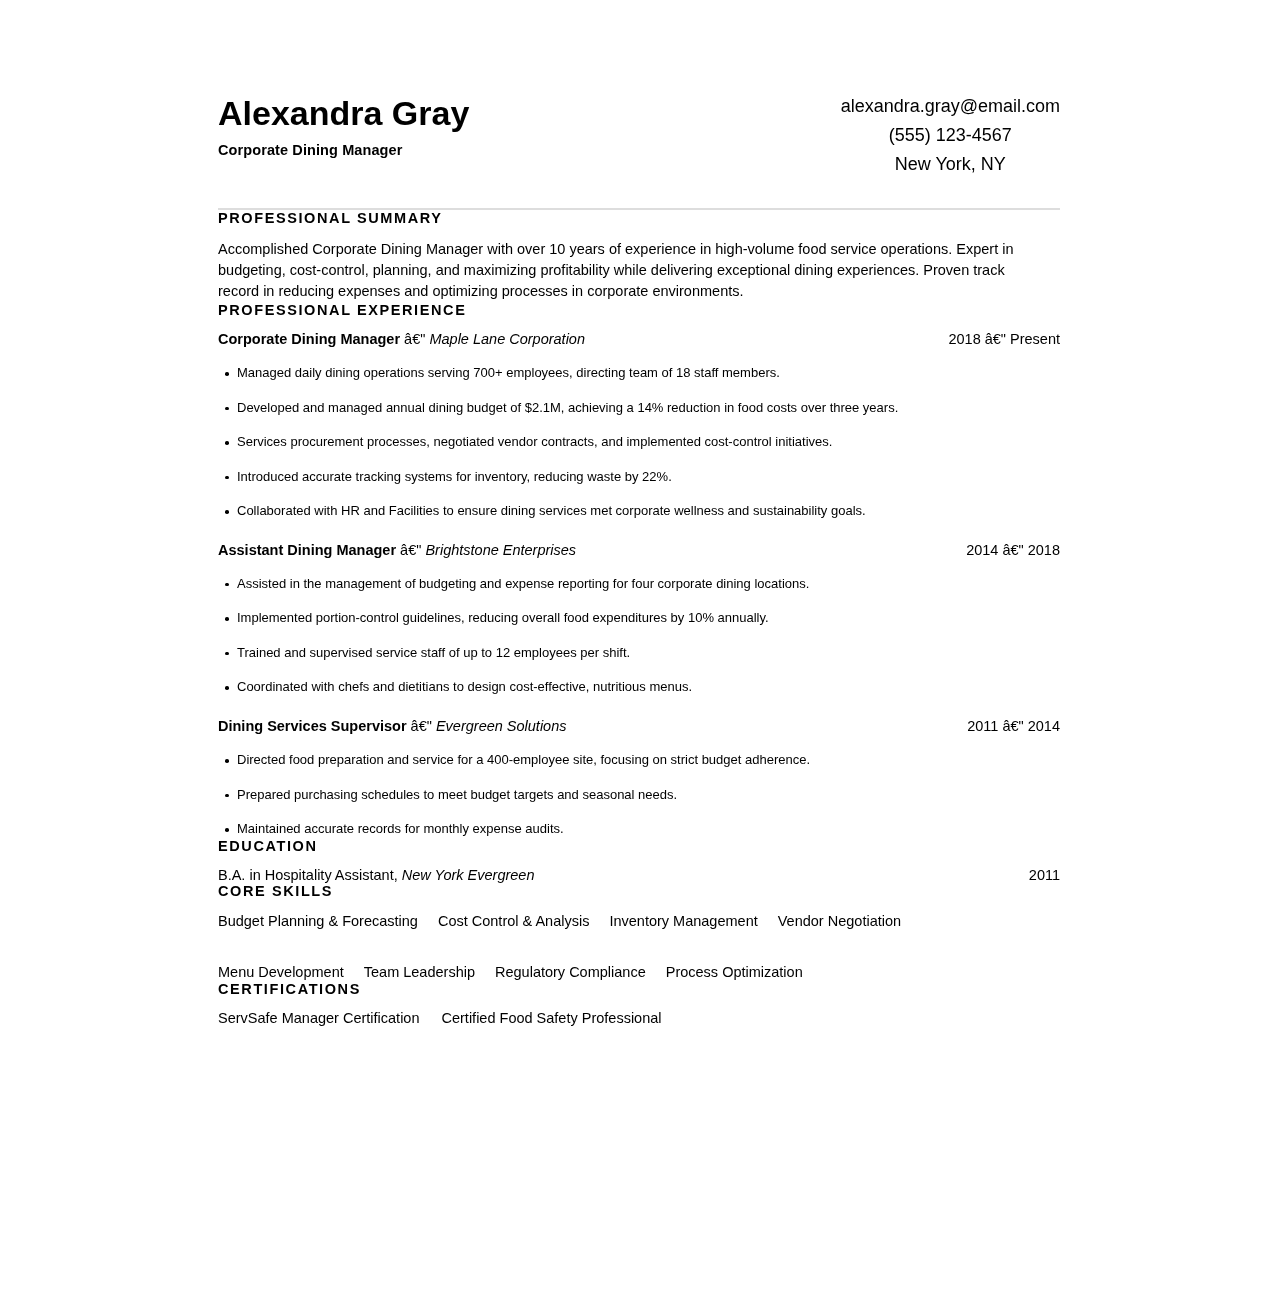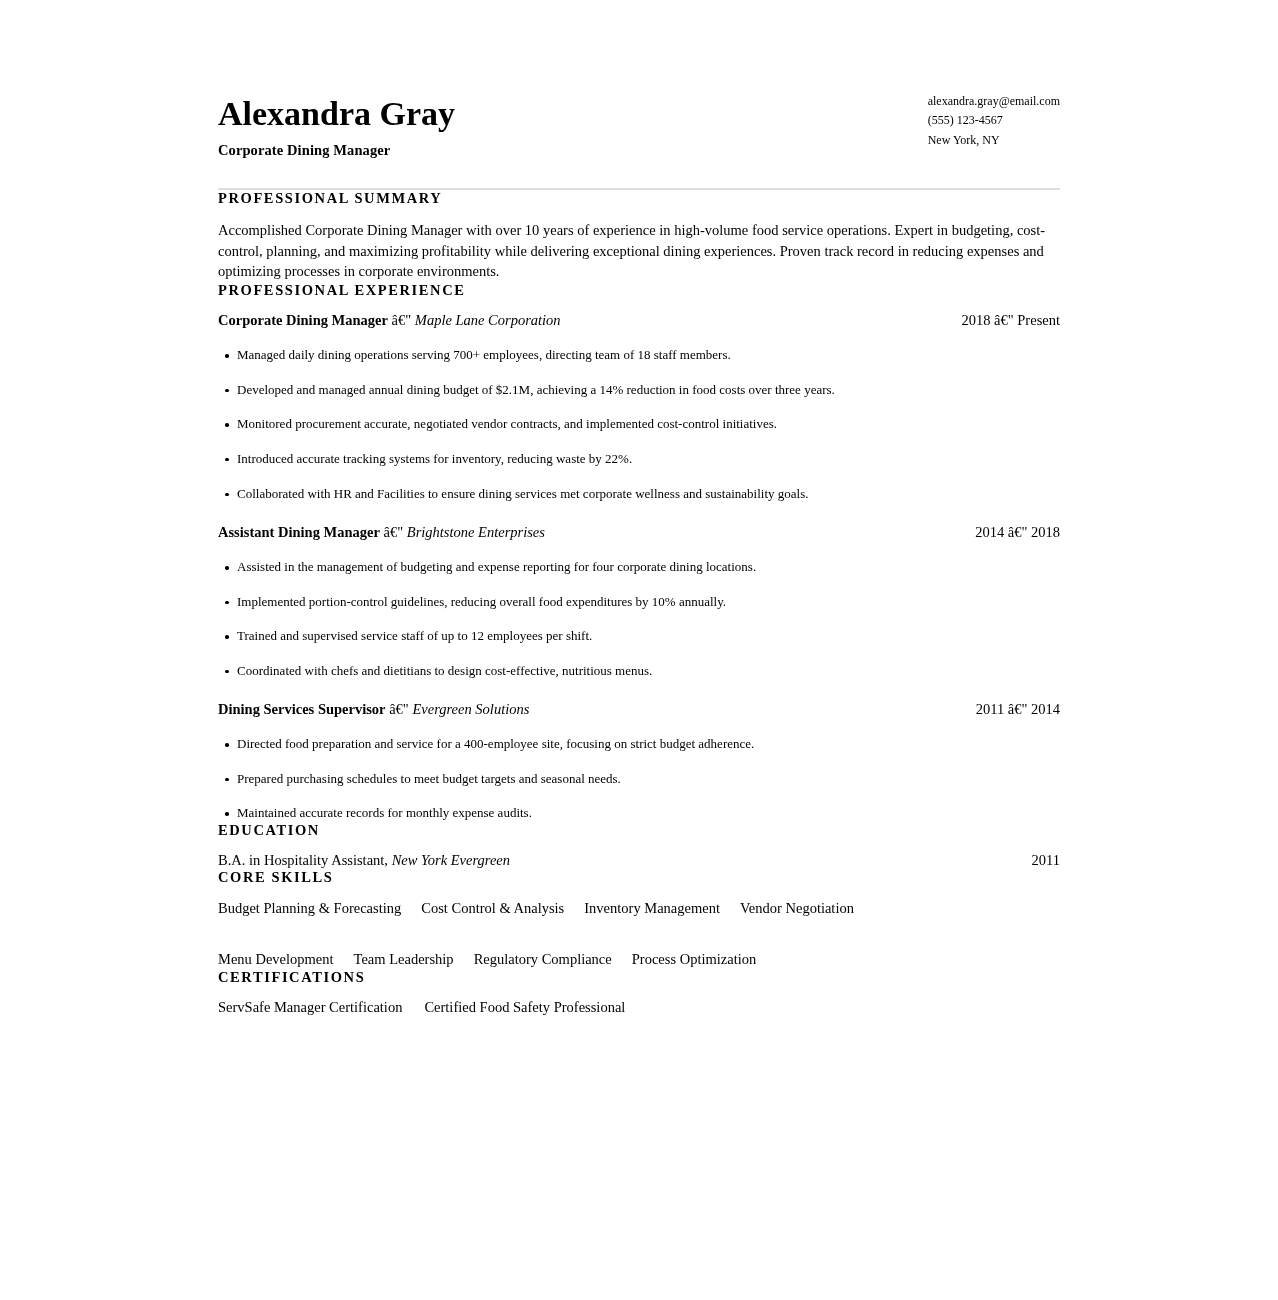--- a/index.html
+++ b/index.html
@@ -12,21 +12,20 @@
     height: 1300px;
     font-family: "Liberation Sans", sans-serif;
     color: #000000;
     -webkit-font-smoothing: none;
   }
   .page {
     position: relative;
     width: 1278px;
     height: 1236px;
     box-sizing: border-box;
-    font-family: Liberation Serif, serif;
   }
   .sheet {
     position: absolute;
     left: 218px;
     top: 88px;
     width: 842px;
   }
 
   
   .header {
@@ -42,22 +41,22 @@
     letter-spacing: 0px;
     margin: 0;
   }
   .headline {
     font-size: 14.5px;
     font-weight: bold;
     margin-top: 10px;
     letter-spacing: 0.1px;
   }
   .contact {
-    text-align: left;
-    font-size: 12px;
+    text-align: center;
+    font-size: 18px;
     line-height: 1.62;
     padding-top: 4px;
     white-space: nowrap;
     margin-left: 33px;
   }
   .rule {
     height: 2px;
     background: #dddddd;
     margin-top: 29px;
     width: 100%;
@@ -187,21 +186,21 @@
           <div class="job-left">
             <span class="job-title">Corporate Dining Manager</span>
             <span class="job-sep">â€"</span>
             <span class="job-company">Maple Lane Corporation</span>
           </div>
           <div class="job-dates">2018 â€" Present</div>
         </div>
         <ul class="bullets">
           <li>Managed daily dining operations serving 700+ employees, directing team of 18 staff members.</li>
           <li>Developed and managed annual dining budget of $2.1M, achieving a 14% reduction in food costs over three years.</li>
-          <li>Monitored procurement accurate, negotiated vendor contracts, and implemented cost-control initiatives.</li>
+          <li>Services procurement processes, negotiated vendor contracts, and implemented cost-control initiatives.</li>
           <li>Introduced accurate tracking systems for inventory, reducing waste by 22%.</li>
           <li>Collaborated with HR and Facilities to ensure dining services met corporate wellness and sustainability goals.</li>
         </ul>
       </div>
 
       <div class="job">
         <div class="job-head">
           <div class="job-left">
             <span class="job-title">Assistant Dining Manager</span>
             <span class="job-sep">â€"</span>

